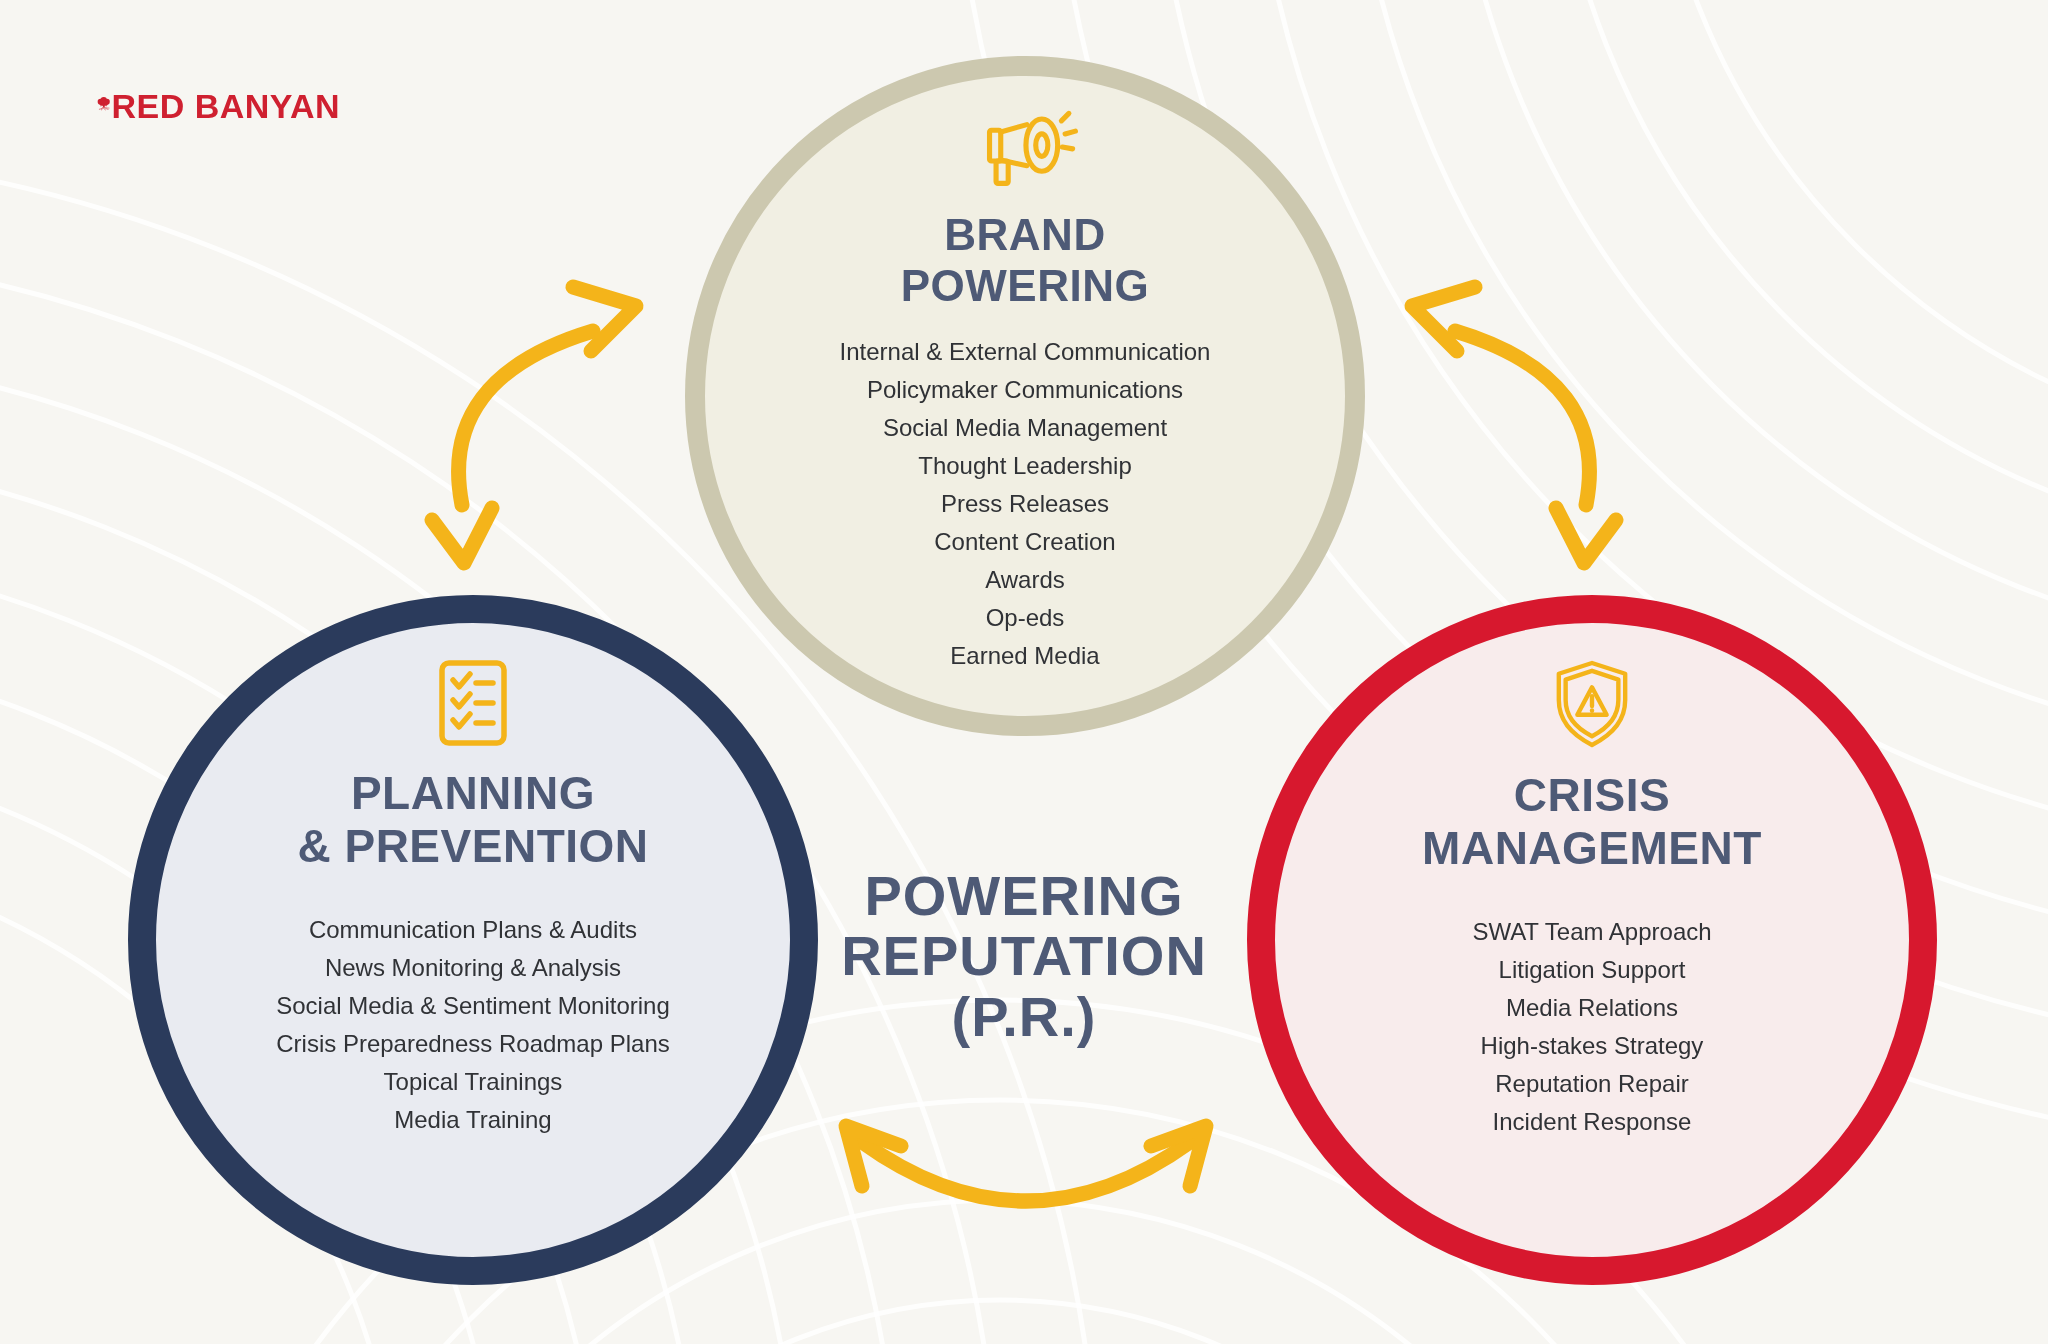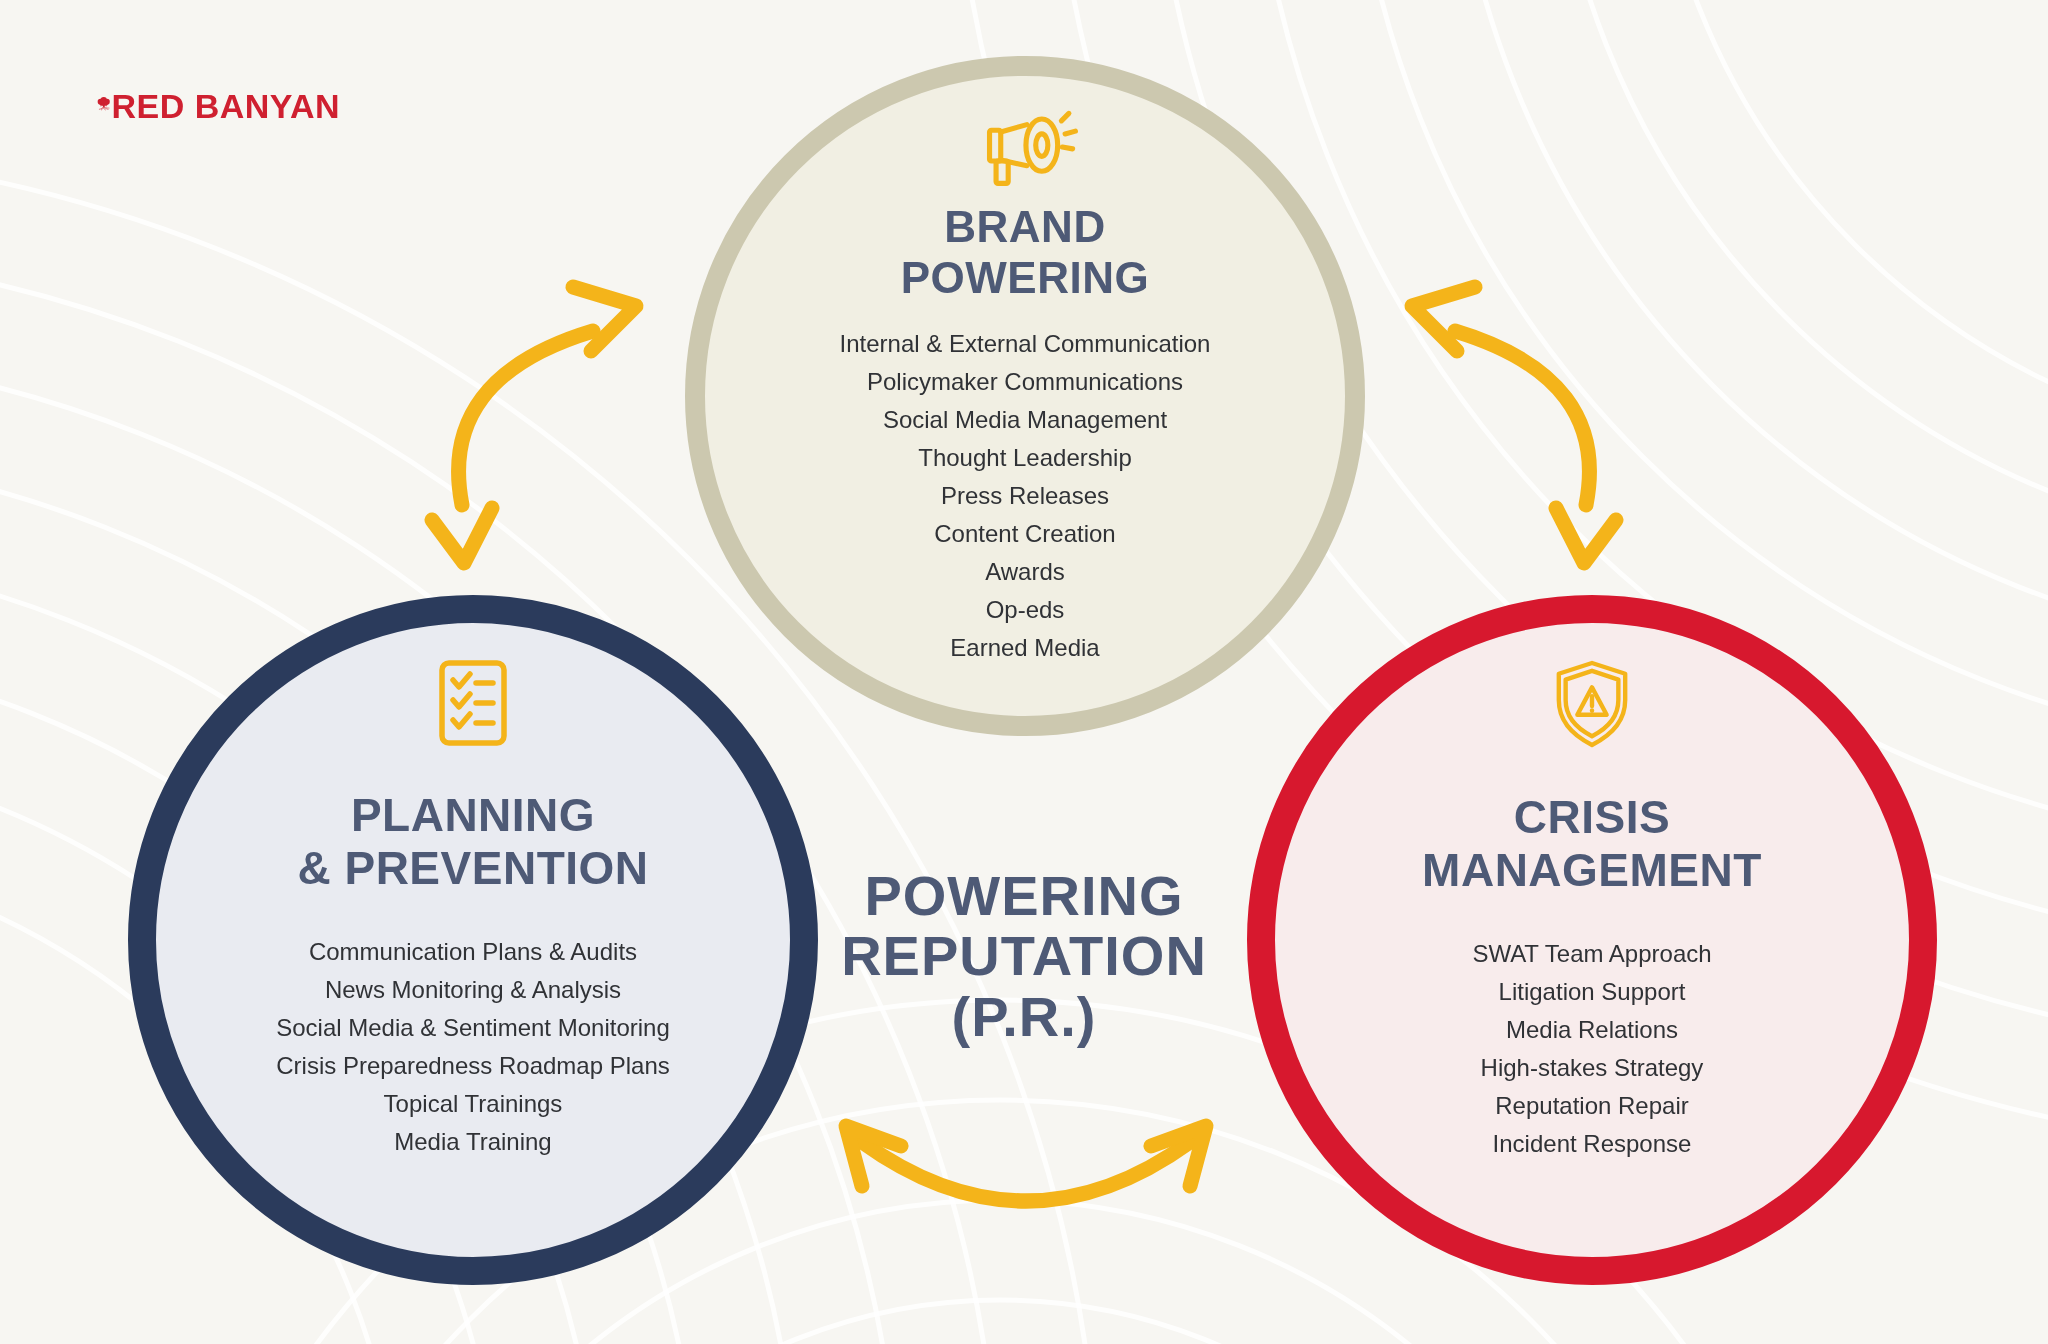--- a/index.html
+++ b/index.html
@@ -36,22 +36,22 @@
     border:28px solid #D7182E; background:#F8ECEC;
   }
 
   .circle-icon { flex:0 0 auto; }
   .circle-brand    .circle-icon { margin-top:28px; }
   .circle-planning .circle-icon, .circle-crisis .circle-icon { margin-top:36px; }
 
   .circle-title {
     font-weight:800; color:#4E5A76; letter-spacing:0.5px; line-height:1.15;
   }
-  .circle-brand    .circle-title { font-size:44px; margin-top:12px; }
-  .circle-planning .circle-title, .circle-crisis .circle-title { font-size:46px; margin-top:42px; }
+  .circle-brand    .circle-title { font-size:44px; margin-top:20px; }
+  .circle-planning .circle-title, .circle-crisis .circle-title { font-size:46px; margin-top:20px; }
   .circle-title span { display:block; }
 
   .circle-list {
     list-style:none; margin:0; padding:0;
     font-size:24px; color:#303236;
   }
   .circle-brand    .circle-list { margin-top:22px; }
   .circle-planning .circle-list, .circle-crisis .circle-list { margin-top:38px; }
   .circle-list li { line-height:38px; white-space:nowrap; }
 

